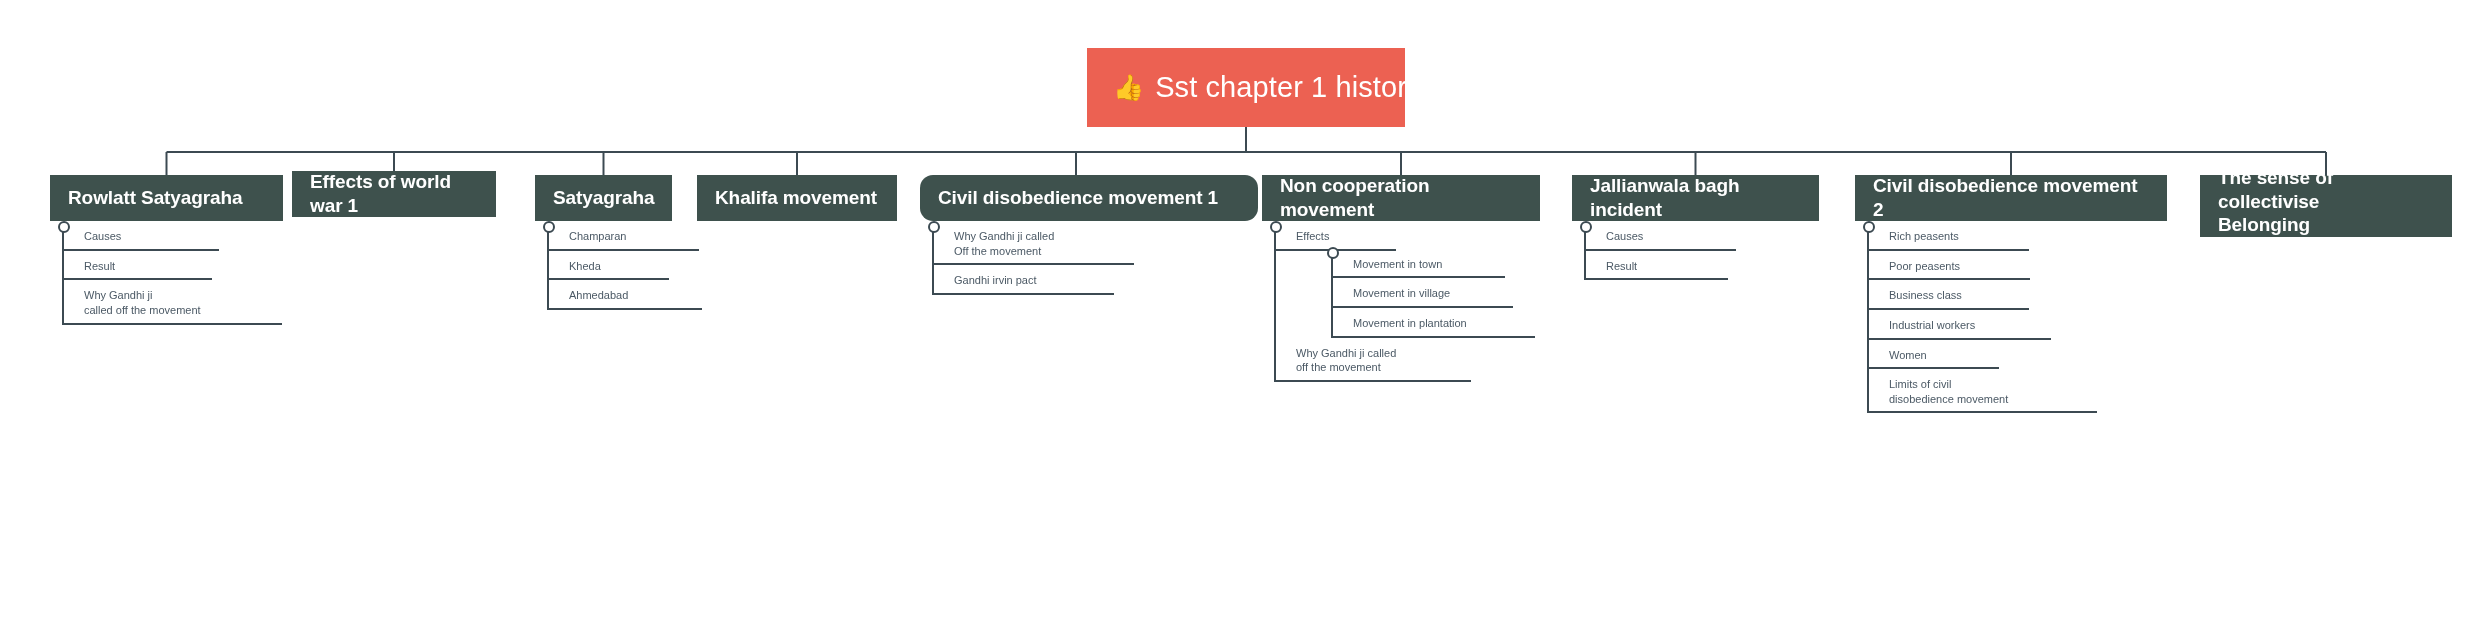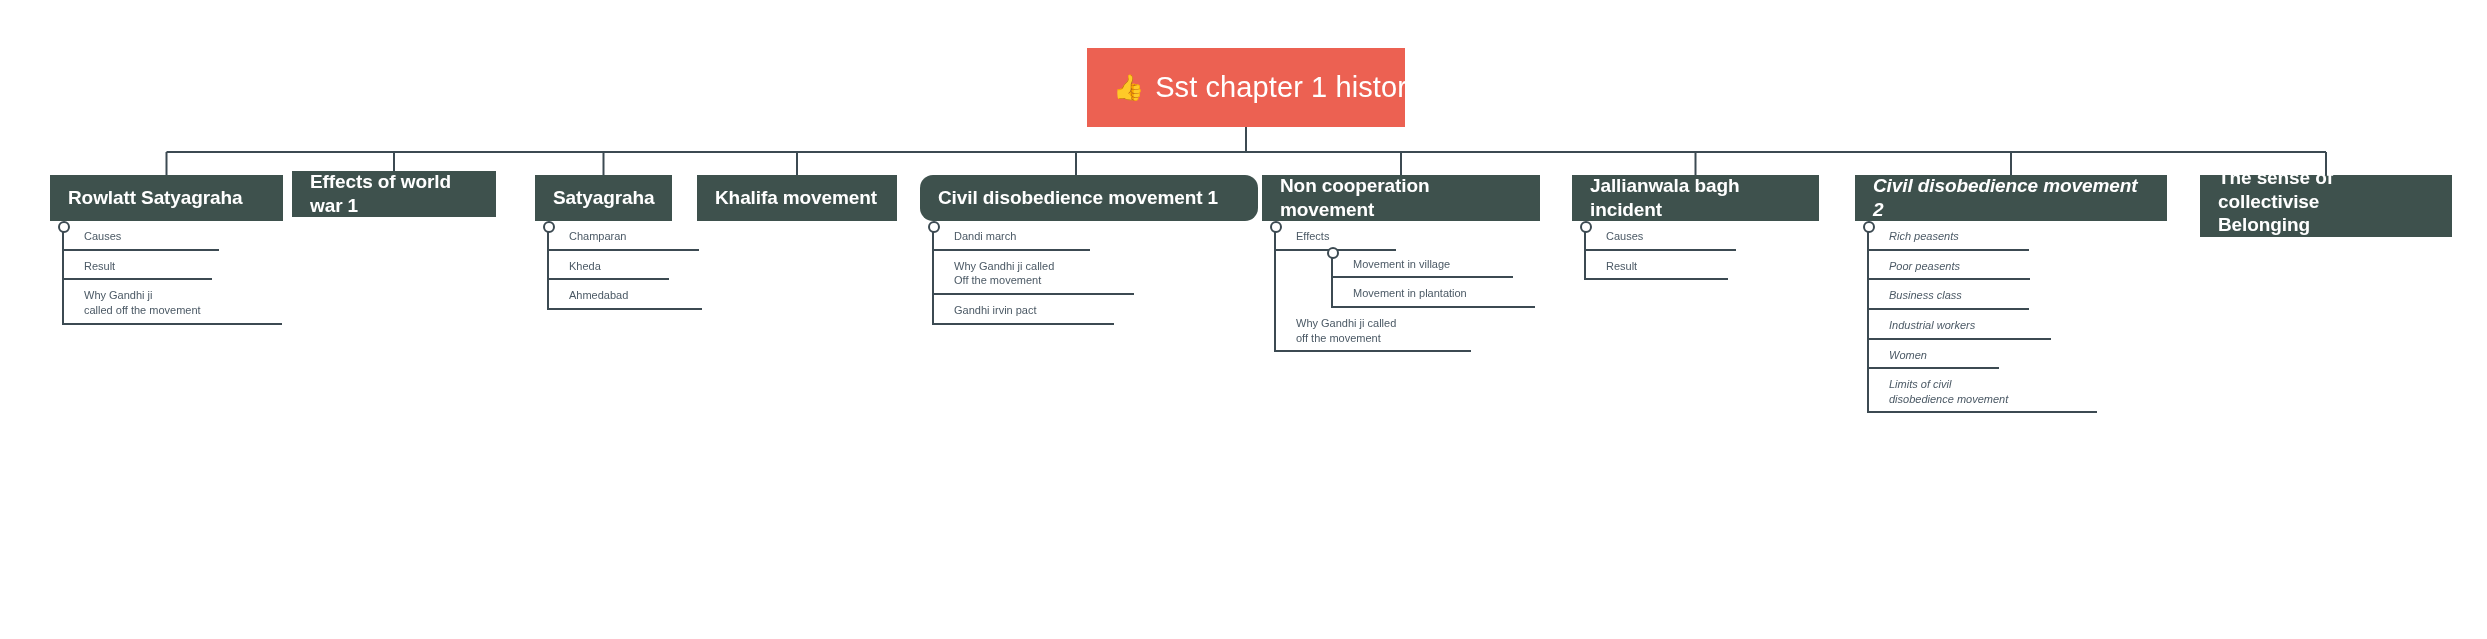--- a/index.html
+++ b/index.html
@@ -223,24 +223,20 @@
         </div>
       </div>
       <div class="branch" style="left: 920px; top: 175px; width: 312px;">
         <div class="branch-box" style="width: 338px; border-radius: 13px;">
           <span class="branch-title">Civil disobedience movement 1</span>
         </div>
         <div class="subtree">
           <div class="subtree-spine"></div>
           <div class="subtree-knob"></div>
           <div class="sub-item">
-            <span class="sub-text">Dandi march</span>
-            <div class="sub-rule" style="width: 158px;"></div>
-          </div>
-          <div class="sub-item">
             <span class="sub-text">Why Gandhi ji called
 Off the movement</span>
             <div class="sub-rule" style="width: 202px;"></div>
           </div>
           <div class="sub-item">
             <span class="sub-text">Gandhi irvin pact</span>
             <div class="sub-rule" style="width: 182px;"></div>
           </div>
         </div>
       </div>
@@ -250,20 +246,24 @@
         </div>
         <div class="subtree">
           <div class="subtree-spine"></div>
           <div class="subtree-knob"></div>
           <div class="sub-item">
             <span class="sub-text">Effects</span>
             <div class="sub-rule" style="width: 122px;"></div>
             <div class="subtree nested">
               <div class="subtree-spine"></div>
               <div class="subtree-knob"></div>
+              <div class="sub-item">
+                <span class="sub-text">Movement in town</span>
+                <div class="sub-rule" style="width: 174px;"></div>
+              </div>
               <div class="sub-item">
                 <span class="sub-text">Movement in village</span>
                 <div class="sub-rule" style="width: 182px;"></div>
               </div>
               <div class="sub-item">
                 <span class="sub-text">Movement in plantation</span>
                 <div class="sub-rule" style="width: 204px;"></div>
               </div>
             </div>
           </div>
@@ -284,21 +284,21 @@
           <div class="sub-item">
             <span class="sub-text">Causes</span>
             <div class="sub-rule" style="width: 152px;"></div>
           </div>
           <div class="sub-item">
             <span class="sub-text">Result</span>
             <div class="sub-rule" style="width: 144px;"></div>
           </div>
         </div>
       </div>
-      <div class="branch" style="left: 1855px; top: 175px; width: 312px; font-style: italic;">
+      <div class="branch" style="left: 1855px; top: 175px; width: 312px;">
         <div class="branch-box" style="width: 312px;">
           <span class="branch-title">Civil disobedience movement 2</span>
         </div>
         <div class="subtree">
           <div class="subtree-spine"></div>
           <div class="subtree-knob"></div>
           <div class="sub-item">
             <span class="sub-text">Rich peasents</span>
             <div class="sub-rule" style="width: 162px;"></div>
           </div>

